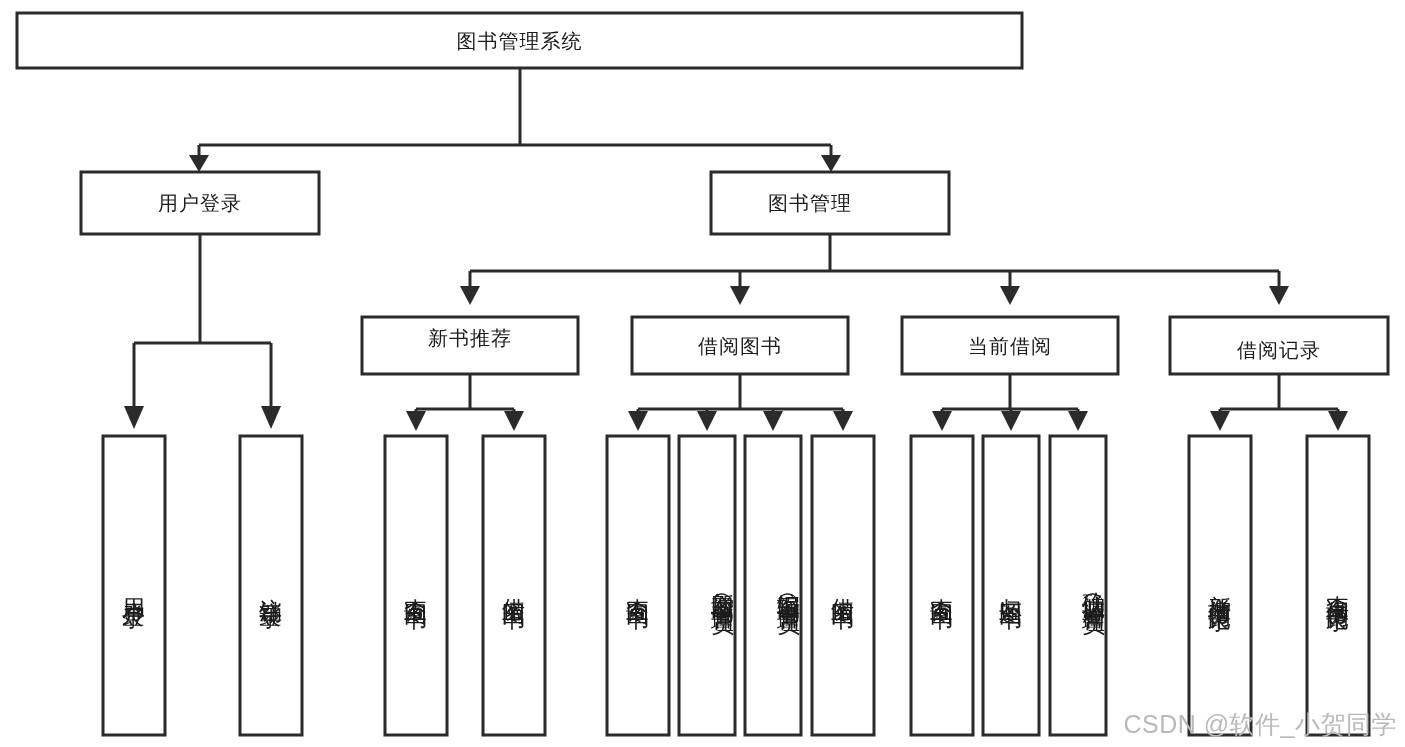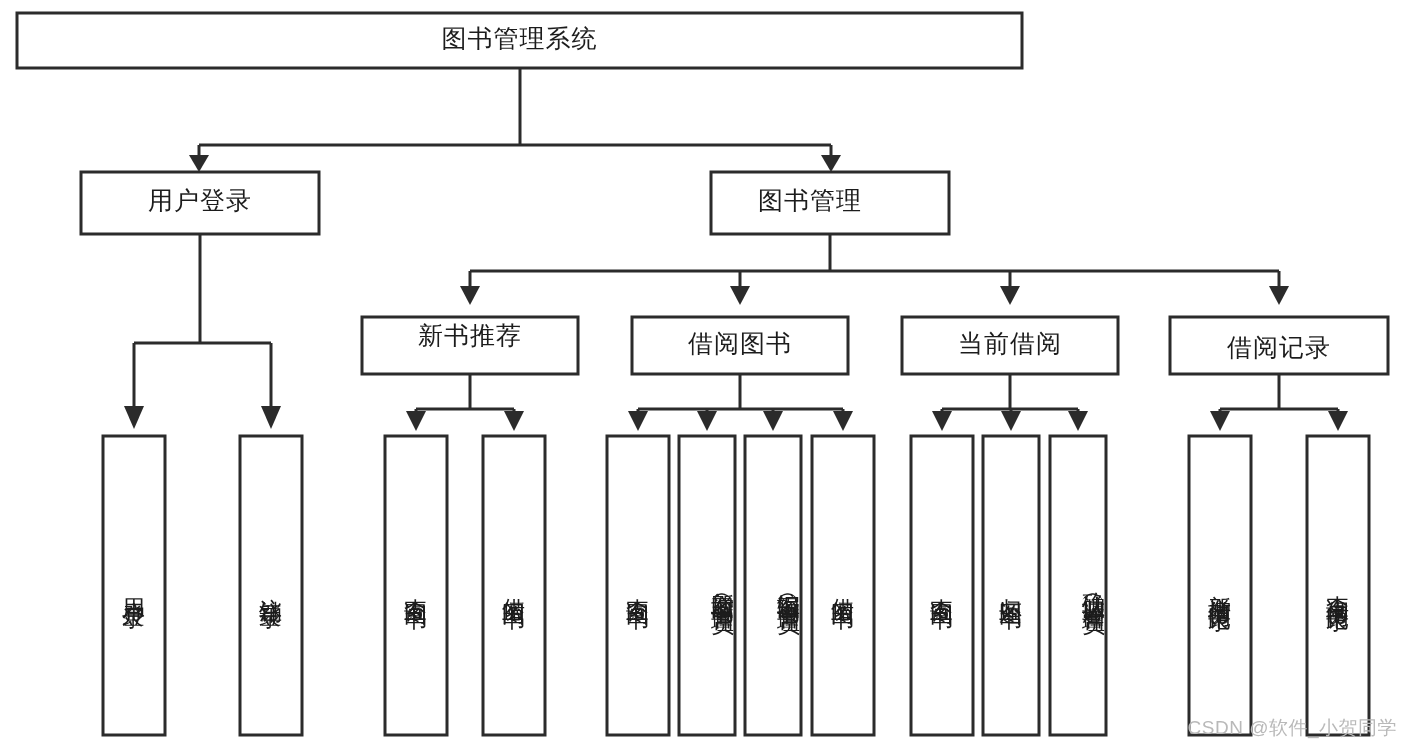--- a/index.html
+++ b/index.html
@@ -44,45 +44,44 @@
     position: absolute;
     display: flex;
     align-items: center;
     justify-content: center;
     color: #1c1c1c;
     font-family: "Liberation Sans", "DejaVu Sans", sans-serif;
     pointer-events: none;
     box-sizing: border-box;
   }
   .node-label.horizontal {
-    font-size: 25px;
+    font-size: 20px;
     letter-spacing: 1px;
     line-height: 1.1;
-    font-family: Liberation Mono, monospace;
   }
   .node-label.vertical {
     writing-mode: vertical-rl;
     text-orientation: upright;
     font-size: 23px;
     letter-spacing: 3px;
     line-height: 1.05;
     white-space: nowrap;
     align-items: flex-start;
     justify-content: center;
     padding-top: 4px;
   }
   .node-label.vertical.centered {
     align-items: center;
     padding-top: 0;
   }
   .watermark {
     position: absolute;
     right: 8px;
     bottom: 6px;
-    font-size: 19px;
+    font-size: 25px;
     color: #b9b9b9;
     font-family: "Liberation Sans", "DejaVu Sans", sans-serif;
     white-space: nowrap;
     letter-spacing: 0.5px;
   }
 </style>
 </head>
 <body>
 
 <div id="diagram-root">

